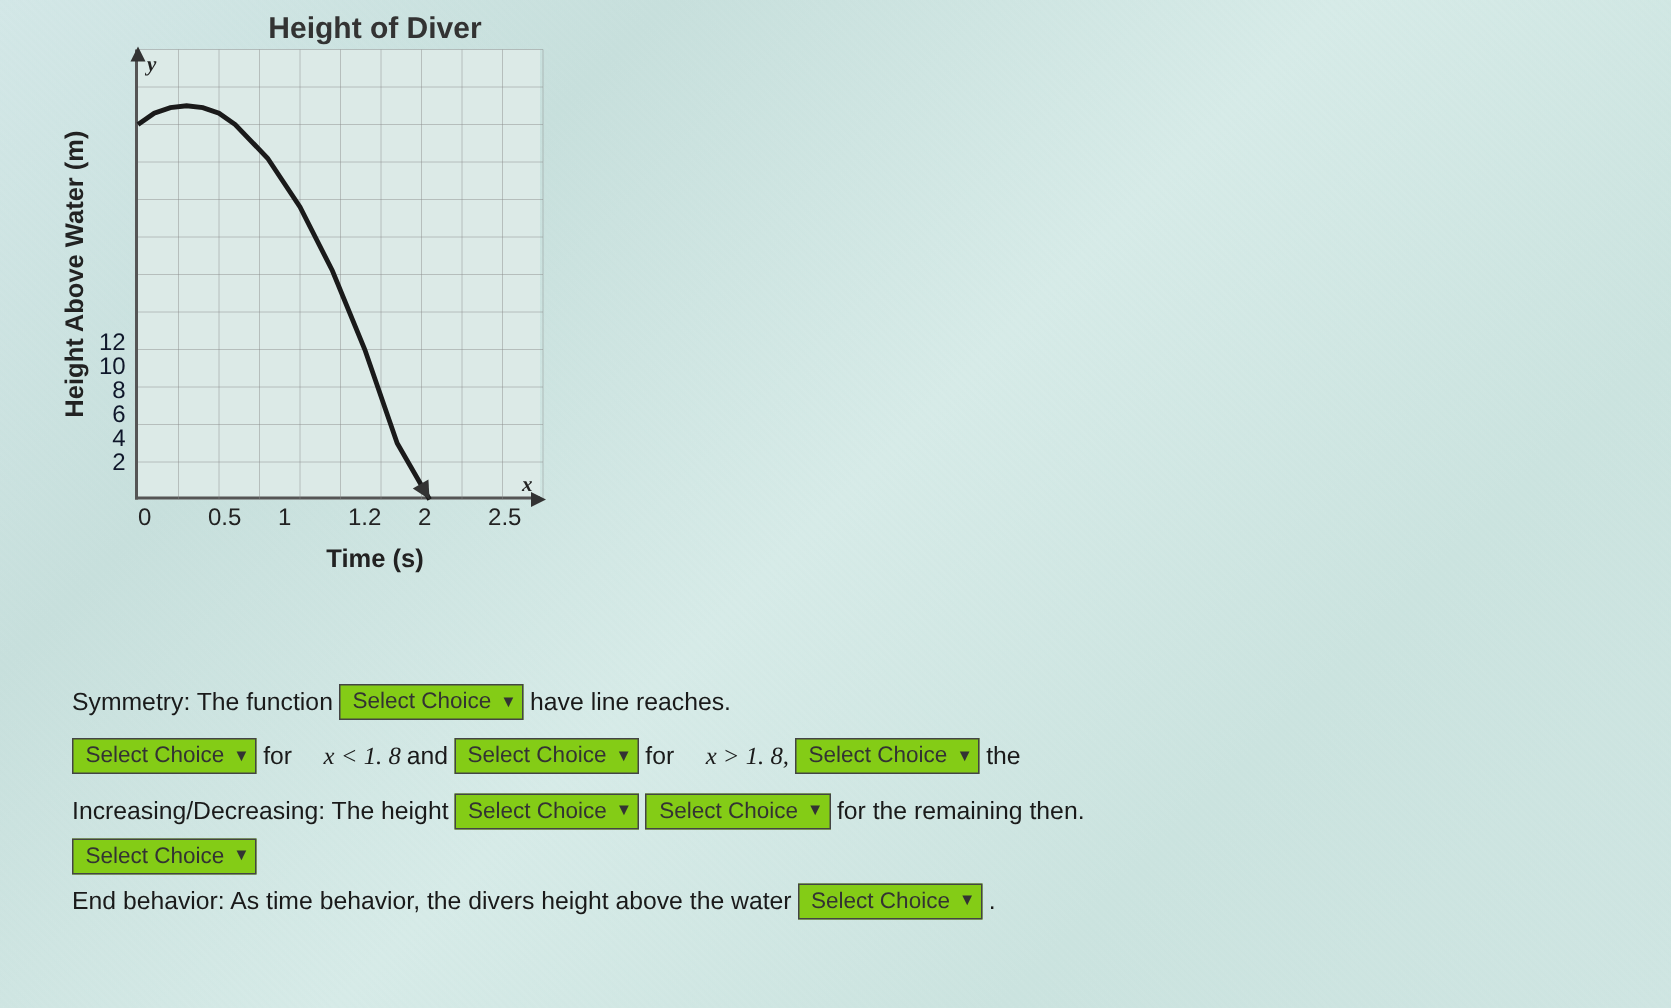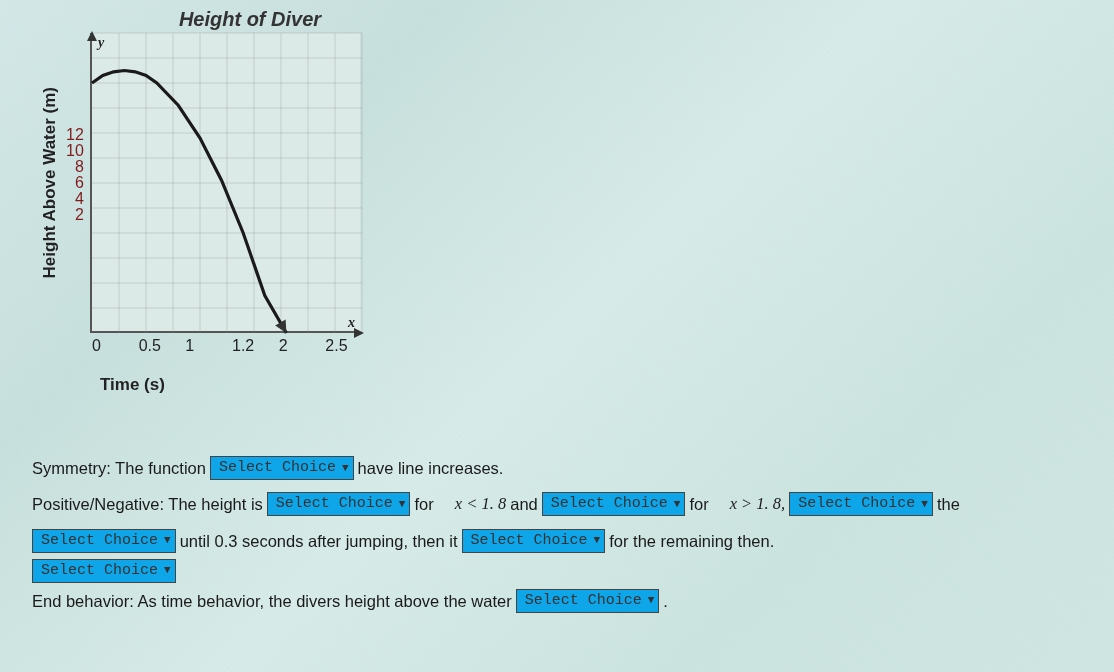--- a/index.html
+++ b/index.html
@@ -25,42 +25,41 @@
     top: 8px;
     width: 360px;
   }
   .chart-title {
     text-align: center;
     font-weight: bold;
     font-size: 20px;
     color: #333;
     margin-left: 60px;
     margin-bottom: 2px;
-    font-style: italic;
   }
   .chart-row {
     display: flex;
     align-items: center;
   }
   .ylabel {
     writing-mode: vertical-rl;
     transform: rotate(180deg);
     font-weight: bold;
     font-size: 17px;
     color: #222;
     margin-right: 6px;
   }
   .yticks {
     display: flex;
     flex-direction: column;
-    justify-content: center;
+    justify-content: flex-end;
     height: 300px;
     margin-right: 6px;
     font-size: 16px;
-    color: #7f1d1d;
+    color: #0f172a;
     align-items: flex-end;
   }
   .yticks span { line-height: 1; }
   .plot-area {
     position: relative;
     width: 270px;
     height: 300px;
     border: 2px solid #555;
     border-top: none;
     border-right: none;
@@ -72,51 +71,50 @@
   .xlabels {
     margin-left: 52px;
     display: flex;
     width: 280px;
     font-size: 16px;
     color: #222;
     margin-top: 4px;
   }
   .xlabels span { flex: 1; text-align: left; }
   .xlabel-title {
-    text-align: left;
+    text-align: center;
     font-weight: bold;
     font-size: 17px;
     margin-left: 60px;
-    margin-top: 20px;
+    margin-top: 8px;
     color: #222;
   }
   .yx-letter { font-style: italic; font-weight: bold; font-size: 14px; fill: #222; font-family: serif; }
 
   .text-block {
     position: absolute;
-    left: 32px;
+    left: 48px;
     top: 450px;
     right: 20px;
     font-size: 16.5px;
     color: #1a1a1a;
     line-height: 2.2;
   }
   .text-block .line { margin-bottom: 0px; display:flex; flex-wrap:wrap; align-items:center; gap:4px;}
   .select-box {
     display: inline-flex;
     align-items: center;
     border: 1.5px solid #444;
-    background: #0ea5e9;
+    background: #84cc16;
     padding: 2px 4px 2px 8px;
     font-size: 15px;
     color: #333;
     cursor: pointer;
     gap: 6px;
     line-height:1.2;
-    font-family:Liberation Mono, monospace;
   }
   .select-box .chev { font-size: 11px; }
   .mathx { font-style: italic; font-family: 'Times New Roman', serif; margin-left: 17px; }
 </style>
 </head>
 <body>
 <div class="noise-overlay"></div>
 
 <div class="chart-wrap">
   <div class="chart-title">Height of Diver</div>
@@ -185,25 +183,24 @@
 </div>
 
 <div class="text-block">
 
   <div class="line">
     <span>Symmetry: The function</span>
     <span class="select-box">
       <span>Select Choice</span>
       <span class="chev">▼</span>
     </span>
-    <span>have line increases.</span>
-  </div>
-
-  <div class="line">
-    <span>Positive/Negative: The height is</span>
+    <span>have line reaches.</span>
+  </div>
+
+  <div class="line">
     <span class="select-box">
       <span>Select Choice</span>
       <span class="chev">▼</span>
     </span>
     <span>for</span>
     <span class="mathx">x &lt; 1. 8</span>
     <span>and</span>
     <span class="select-box">
       <span>Select Choice</span>
       <span class="chev">▼</span>
@@ -211,25 +208,25 @@
     <span>for</span>
     <span class="mathx">x &gt; 1. 8,</span>
     <span class="select-box">
       <span>Select Choice</span>
       <span class="chev">▼</span>
     </span>
     <span>the</span>
   </div>
 
   <div class="line">
-    <span class="select-box">
-      <span>Select Choice</span>
-      <span class="chev">▼</span>
-    </span>
-    <span>until 0.3 seconds after jumping, then it</span>
+    <span>Increasing/Decreasing: The height</span>
+    <span class="select-box">
+      <span>Select Choice</span>
+      <span class="chev">▼</span>
+    </span>
     <span class="select-box">
       <span>Select Choice</span>
       <span class="chev">▼</span>
     </span>
     <span>for the remaining then.</span>
   </div>
 
   <div class="line">
     <span class="select-box">
       <span>Select Choice</span>

